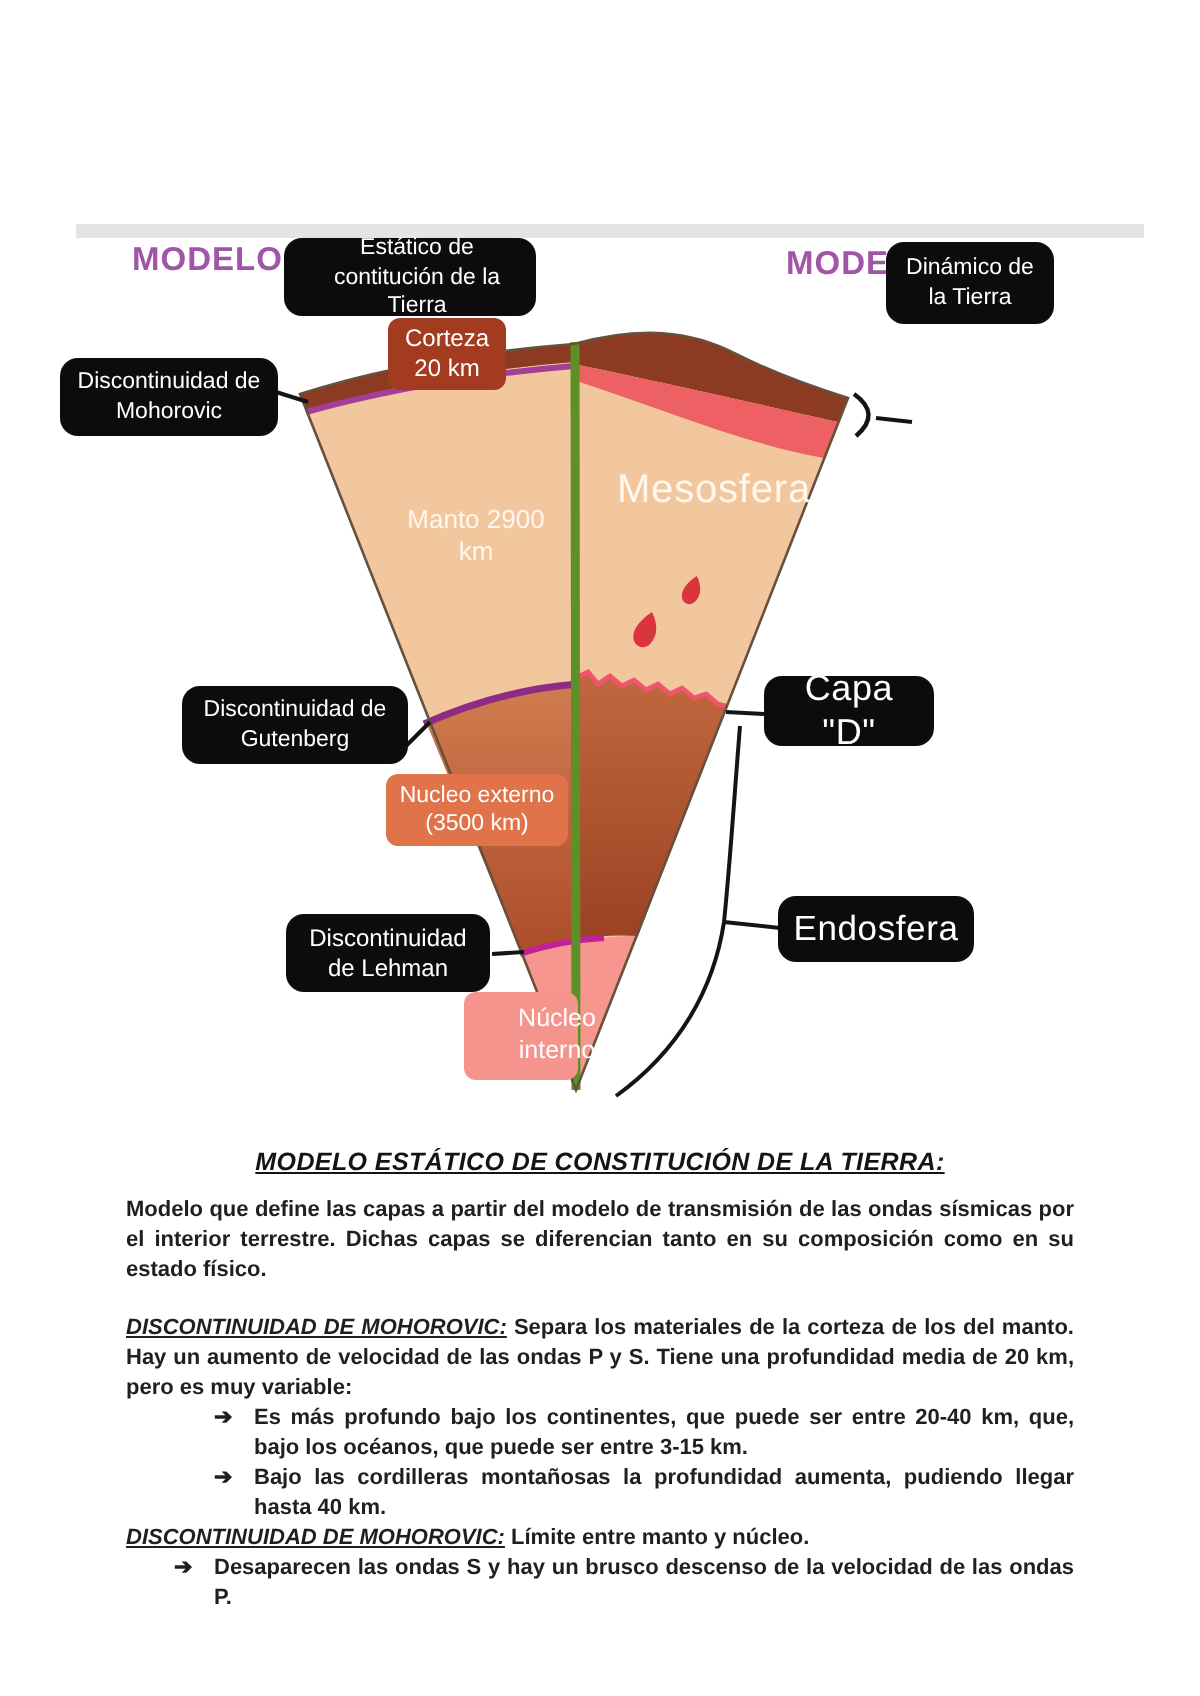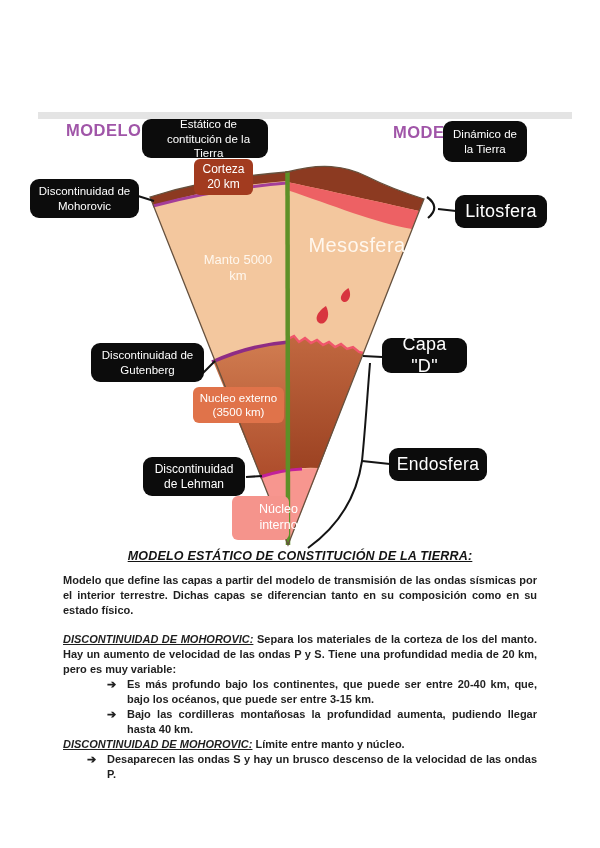--- a/index.html
+++ b/index.html
@@ -28,21 +28,21 @@
   .b-dinamico{left:443px;top:121px;width:84px;height:41px;}
   .b-moho{left:30px;top:179px;width:109px;height:39px;}
   .b-litos{left:455px;top:195px;width:92px;height:33px;}
   .b-guten{left:91px;top:343px;width:113px;height:39px;}
   .b-capad{left:382px;top:338px;width:85px;height:35px;}
   .b-lehman{left:143px;top:457px;width:102px;height:39px;font-size:12px;}
   .b-endos{left:389px;top:448px;width:98px;height:33px;font-size:17.5px;}
   .m-left{left:66px;top:121px;}
   .m-right{left:393px;top:123px;}
   
-  .textblock{position:absolute;left:63px;top:549px;width:474px;color:#1f1f1f;
+  .textblock{position:absolute;left:63px;top:574px;width:474px;color:#1f1f1f;
         font-size:11px;line-height:15px;font-weight:bold;text-align:justify;}
   .sec-heading{text-align:center;font-size:12.5px;font-style:italic;text-decoration:underline;
         margin:0 0 9px 0;color:#141414;letter-spacing:.2px;}
   .para{margin:0 0 14px 0;}
   .para2{margin:0;}
   .term{font-style:italic;text-decoration:underline;}
   .bullet{display:flex;margin:0;}
   .bullet .arr{flex:0 0 20px;}
   .ind-deep{padding-left:44px;}
   .ind-shallow{padding-left:24px;}
@@ -107,31 +107,30 @@
       <path d="M438,209 L456,211"></path>
     </g>
   </svg>
 
   <div class="modelo-word m-left">MODELO</div>
   <div class="modelo-word m-right">MODELO</div>
 
   <div class="blackbox bb-sm b-estatico">Estático de contitución de la Tierra</div>
   <div class="blackbox bb-sm b-dinamico">Dinámico de la Tierra</div>
   <div class="blackbox bb-sm b-moho">Discontinuidad de Mohorovic</div>
-  <div class="blackbox bb-lg b-litos">Litosfera</div>
   <div class="blackbox bb-sm b-guten">Discontinuidad de Gutenberg</div>
   <div class="blackbox bb-lg b-capad">Capa "D"</div>
   <div class="blackbox bb-sm b-lehman">Discontinuidad de Lehman</div>
   <div class="blackbox bb-lg b-endos">Endosfera</div>
 
   <div class="cbox corteza">Corteza 20 km</div>
   <div class="cbox nucext">Nucleo externo (3500 km)</div>
   <div class="cbox nucint">Núcleo interno</div>
 
-  <div class="wedge-label manto">Manto 5000 km</div>
+  <div class="wedge-label manto">Manto 2900 km</div>
   <div class="wedge-label mesosfera">Mesosfera</div>
 
   <div class="textblock">
     <div class="sec-heading">MODELO ESTÁTICO DE CONSTITUCIÓN DE LA TIERRA:</div>
     <p class="para">Modelo que define las capas a partir del modelo de transmisión de las ondas sísmicas por el interior terrestre. Dichas capas se diferencian tanto en su composición como en su estado físico.</p>
     <p class="para2"><span class="term">DISCONTINUIDAD DE MOHOROVIC:</span> <span>Separa los materiales de la corteza de los del manto. Hay un aumento de velocidad de las ondas P y S. Tiene una profundidad media de 20 km, pero es muy variable:</span></p>
     <div class="bullet ind-deep">
       <span class="arr">➔</span>
       <div class="btxt">Es más profundo bajo los continentes, que puede ser entre 20-40 km, que, bajo los océanos, que puede ser entre 3-15 km.</div>
     </div>

